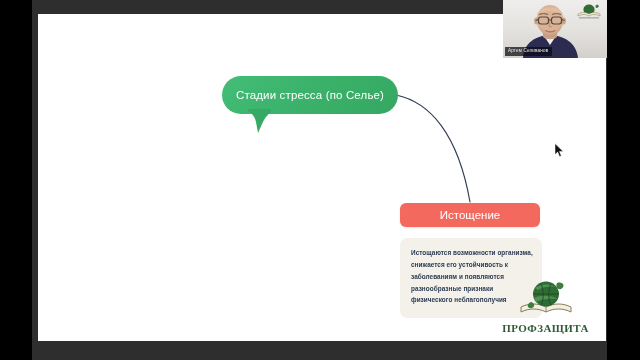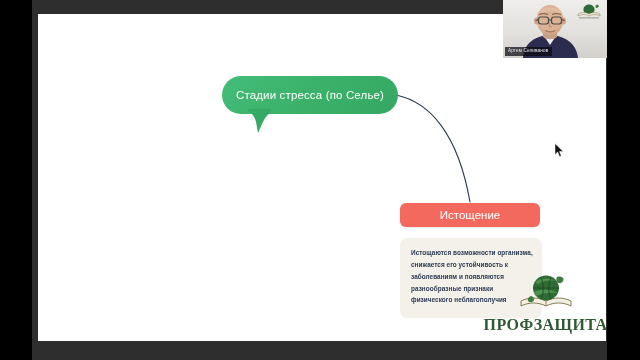--- a/index.html
+++ b/index.html
@@ -70,21 +70,21 @@
   }
 
   
   .slide-logo {
     position:absolute; left:455px; top:258px; width:105px; height:62px;
     display:flex; flex-direction:column; align-items:center; justify-content:flex-end;
   }
   .logo-mark { width:54px; height:40px; display:block; }
   .logo-word {
     font-family:"Liberation Serif","DejaVu Serif",serif;
-    font-weight:bold; font-size:16px; color:#2f5a33; letter-spacing:.4px;
+    font-weight:bold; font-size:11px; color:#2f5a33; letter-spacing:.4px;
     margin-top:4px;
   }
 
   
   .webcam {
     position:absolute; left:503px; top:0; width:104px; height:58px;
     background:#d9d6d2; overflow:hidden;
   }
   .cam-bg {
     position:absolute; inset:0;

